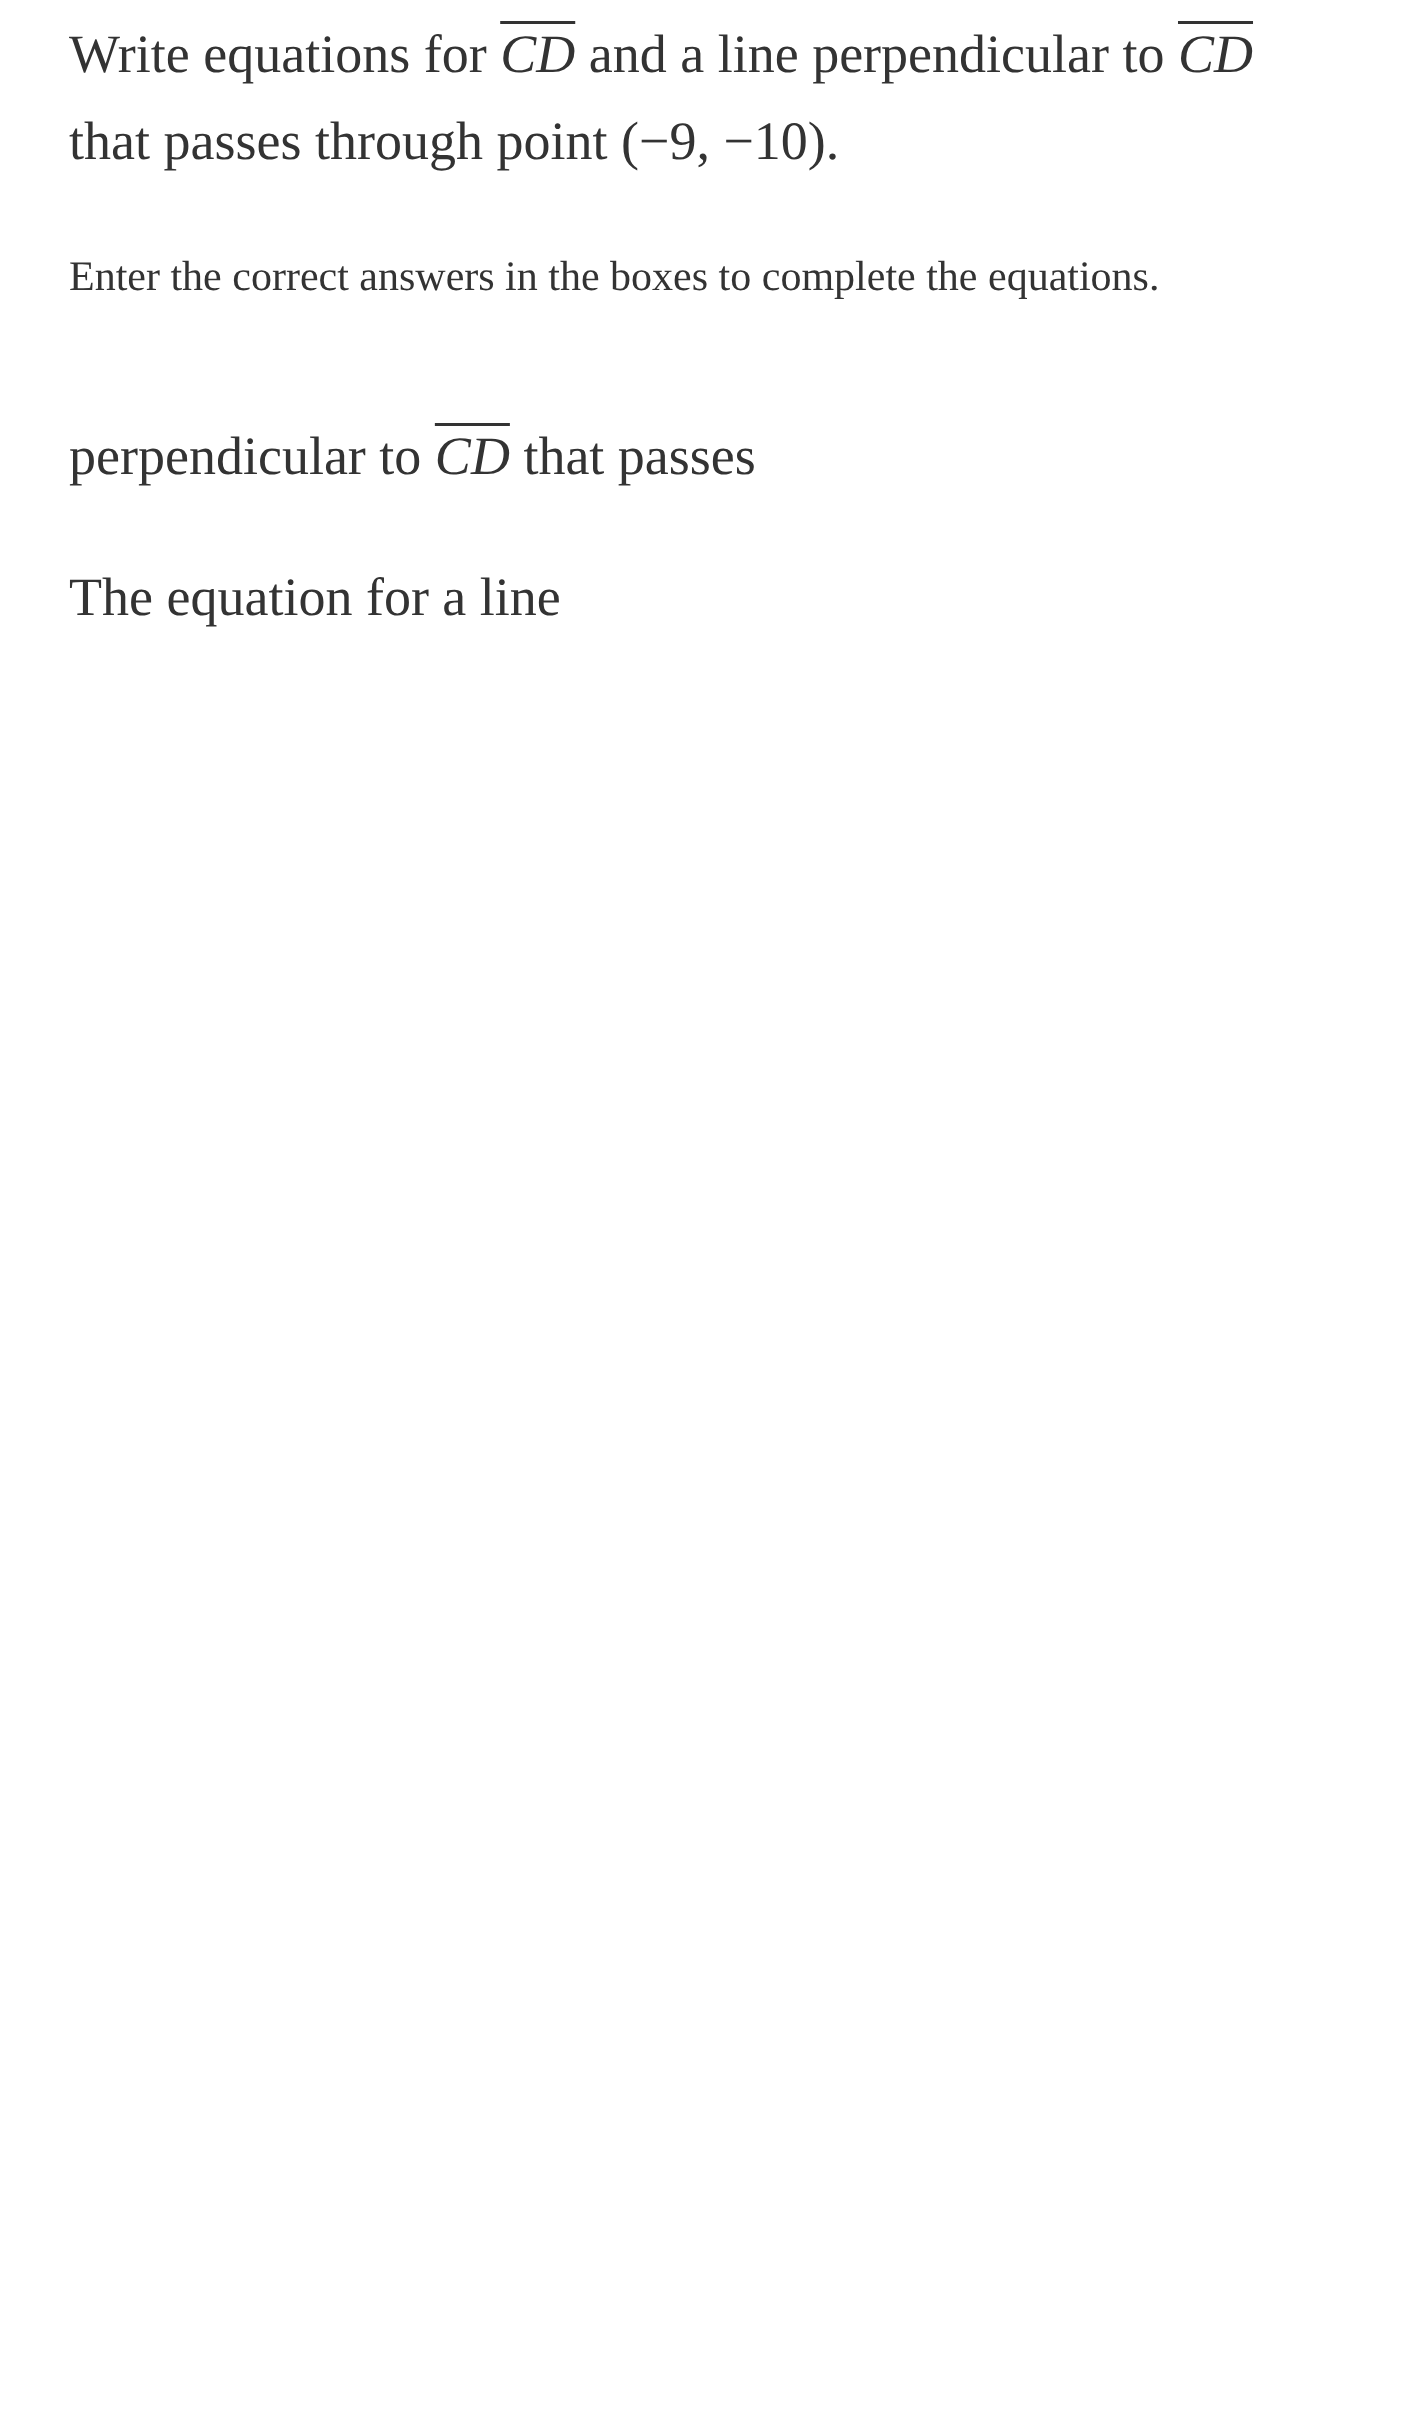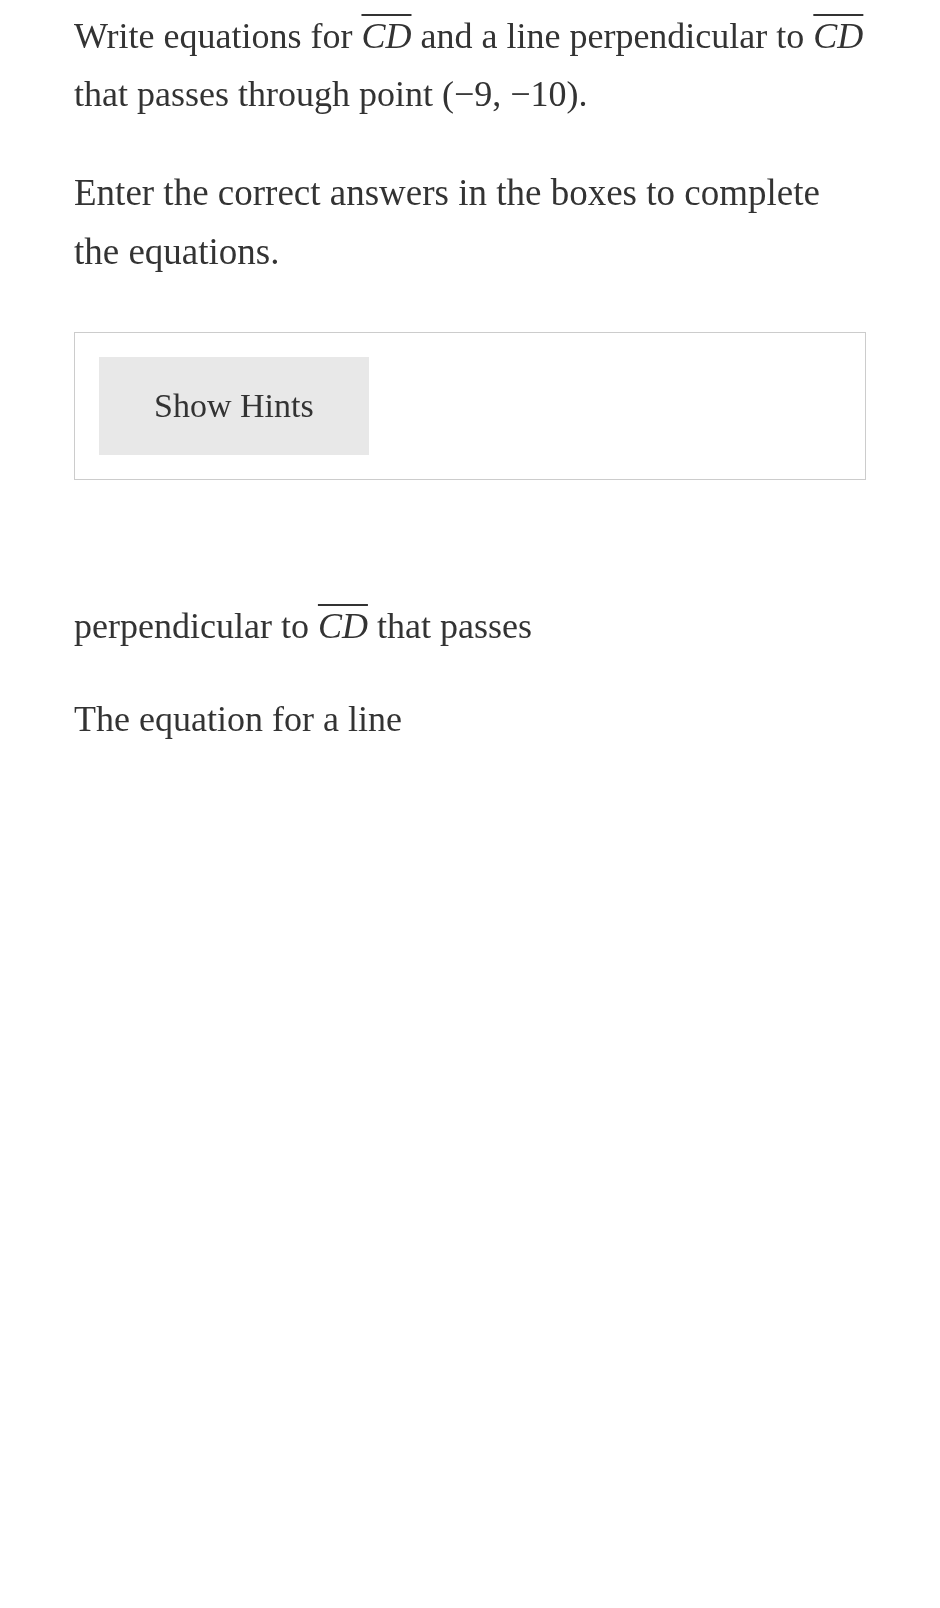--- a/index.html
+++ b/index.html
@@ -5,30 +5,30 @@
   * { box-sizing: border-box; }
   body {
     margin: 0;
     padding: 0;
     width: 940px;
     font-family: Georgia, 'Times New Roman', Times, serif;
     color: #333333;
     background: #ffffff;
   }
   .container {
-    padding: 0 74px;
+    padding: 0 46px;
   }
   .problem-text {
     font-size: 36px;
     line-height: 1.6;
     margin-top: 8px;
     margin-bottom: 40px;
   }
   .instruction-text {
-    font-size: 37px;
+    font-size: 28px;
     line-height: 1.6;
     margin-bottom: 50px;
   }
   .hints-box {
     border: 1px solid #cccccc;
     padding: 24px;
     margin-bottom: 100px;
   }
   .show-hints-btn {
     background: #e8e8e8;
@@ -75,23 +75,20 @@
 <body>
 
 <div class="container">
 
   <div class="problem-text">
     <span>Write equations for </span><span class="overline">CD</span><span> and a line perpendicular to </span><span class="overline">CD</span><span> that passes through point </span><span class="math">(−9, −10)</span><span>.</span>
   </div>
 
   <div class="instruction-text">Enter the correct answers in the boxes to complete the equations.</div>
 
-  <div class="hints-box">
-    <button class="show-hints-btn">Show Hints</button>
-  </div>
 
 
   <div class="answer-line">
     <div>
       <span>perpendicular to </span><span class="overline">CD</span><span> that passes</span>
     </div>
     <div>The equation for a line</div>
   </div>
 
 </div>

